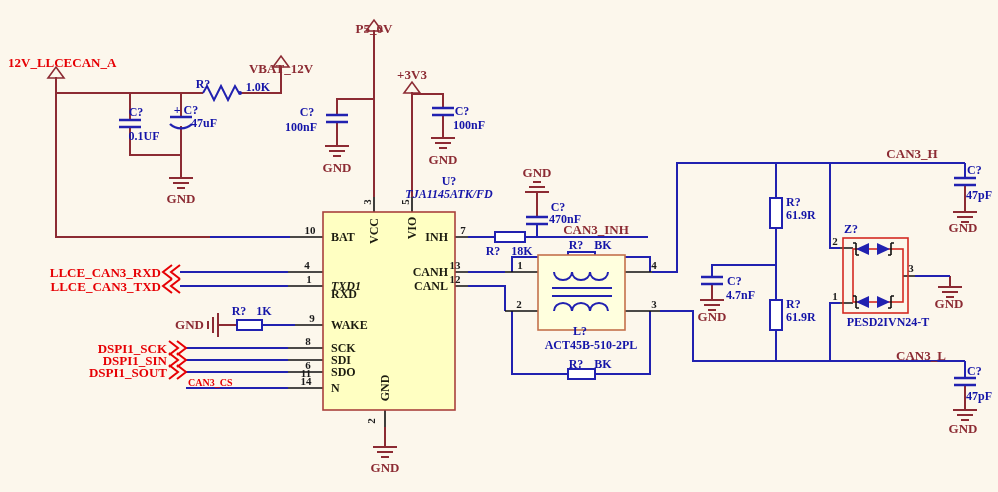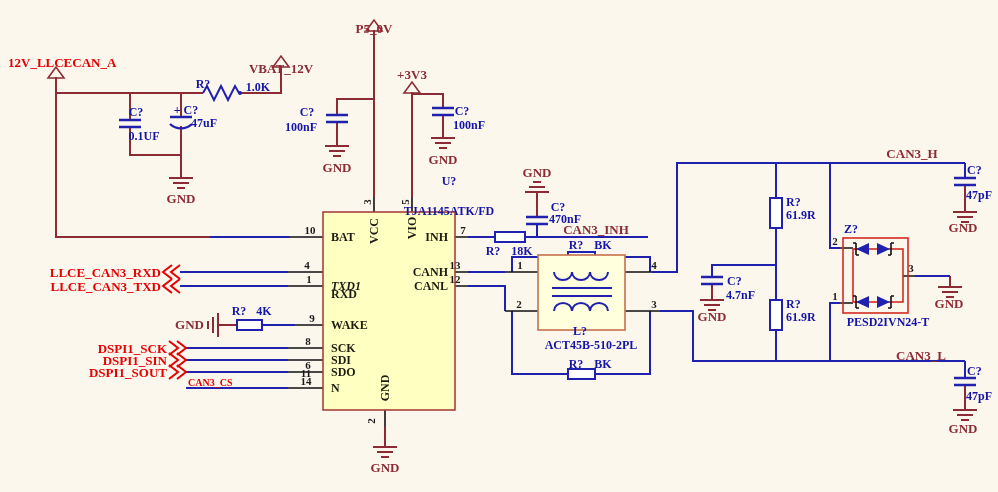--- a/index.html
+++ b/index.html
@@ -234,21 +234,21 @@
       <span class="lbl val" style="left: 258px; top: 87px; transform: translate(-50%, -50%);">1.0K</span>
       <span class="lbl val" style="left: 136px; top: 112px; transform: translate(-50%, -50%);">C?</span>
       <span class="lbl val" style="left: 144px; top: 136px; transform: translate(-50%, -50%);">0.1UF</span>
       <span class="lbl val" style="left: 186px; top: 110px; transform: translate(-50%, -50%);">+ C?</span>
       <span class="lbl val" style="left: 204px; top: 123px; transform: translate(-50%, -50%);">47uF</span>
       <span class="lbl val" style="left: 307px; top: 112px; transform: translate(-50%, -50%);">C?</span>
       <span class="lbl val" style="left: 301px; top: 127px; transform: translate(-50%, -50%);">100nF</span>
       <span class="lbl val" style="left: 462px; top: 111px; transform: translate(-50%, -50%);">C?</span>
       <span class="lbl val" style="left: 469px; top: 125px; transform: translate(-50%, -50%);">100nF</span>
       <span class="lbl val" style="left: 449px; top: 181px; transform: translate(-50%, -50%);">U?</span>
-      <span class="lbl val" style="left: 449px; top: 211px; transform: translate(-50%, -50%);">TJA1145ATK/FD</span>
+      <span class="lbl val" style="left: 449px; top: 194px; transform: translate(-50%, -50%); font-style: italic;">TJA1145ATK/FD</span>
       <span class="lbl val" style="left: 493px; top: 251px; transform: translate(-50%, -50%);">R?</span>
       <span class="lbl val" style="left: 522px; top: 251px; transform: translate(-50%, -50%);">18K</span>
       <span class="lbl val" style="left: 558px; top: 207px; transform: translate(-50%, -50%);">C?</span>
       <span class="lbl val" style="left: 565px; top: 219px; transform: translate(-50%, -50%);">470nF</span>
       <span class="lbl val" style="left: 576px; top: 245px; transform: translate(-50%, -50%);">R?</span>
       <span class="lbl val" style="left: 603px; top: 245px; transform: translate(-50%, -50%);">BK</span>
       <span class="lbl val" style="left: 580px; top: 331px; transform: translate(-50%, -50%);">L?</span>
       <span class="lbl val" style="left: 591px; top: 345px; transform: translate(-50%, -50%);">ACT45B-510-2PL</span>
       <span class="lbl val" style="left: 576px; top: 364px; transform: translate(-50%, -50%);">R?</span>
       <span class="lbl val" style="left: 603px; top: 364px; transform: translate(-50%, -50%);">BK</span>
@@ -258,21 +258,21 @@
       <span class="lbl val" style="left: 786px; top: 215px; transform: translate(0%, -50%);">61.9R</span>
       <span class="lbl val" style="left: 786px; top: 304px; transform: translate(0%, -50%);">R?</span>
       <span class="lbl val" style="left: 786px; top: 317px; transform: translate(0%, -50%);">61.9R</span>
       <span class="lbl val" style="left: 851px; top: 229px; transform: translate(-50%, -50%);">Z?</span>
       <span class="lbl val" style="left: 888px; top: 322px; transform: translate(-50%, -50%);">PESD2IVN24-T</span>
       <span class="lbl val" style="left: 967px; top: 170px; transform: translate(0%, -50%);">C?</span>
       <span class="lbl val" style="left: 966px; top: 195px; transform: translate(0%, -50%);">47pF</span>
       <span class="lbl val" style="left: 967px; top: 371px; transform: translate(0%, -50%);">C?</span>
       <span class="lbl val" style="left: 966px; top: 396px; transform: translate(0%, -50%);">47pF</span>
       <span class="lbl val" style="left: 239px; top: 311px; transform: translate(-50%, -50%);">R?</span>
-      <span class="lbl val" style="left: 264px; top: 311px; transform: translate(-50%, -50%);">4K</span>
+      <span class="lbl val" style="left: 264px; top: 311px; transform: translate(-50%, -50%);">1K</span>
       <span class="lbl pinnum" style="left: 310px; top: 230px; transform: translate(-50%, -50%);">10</span>
       <span class="lbl pinnum" style="left: 307px; top: 265px; transform: translate(-50%, -50%);">4</span>
       <span class="lbl pinnum" style="left: 309px; top: 279px; transform: translate(-50%, -50%);">1</span>
       <span class="lbl pinnum" style="left: 312px; top: 318px; transform: translate(-50%, -50%);">9</span>
       <span class="lbl pinnum" style="left: 308px; top: 341px; transform: translate(-50%, -50%);">8</span>
       <span class="lbl pinnum" style="left: 306px; top: 373px; transform: translate(-50%, -50%);">11</span>
       <span class="lbl pinnum" style="left: 308px; top: 365px; transform: translate(-50%, -50%);">6</span>
       <span class="lbl pinnum" style="left: 306px; top: 381px; transform: translate(-50%, -50%);">14</span>
       <span class="lbl pinnum" style="left: 463px; top: 230px; transform: translate(-50%, -50%);">7</span>
       <span class="lbl pinnum" style="left: 455px; top: 265px; transform: translate(-50%, -50%);">13</span>

